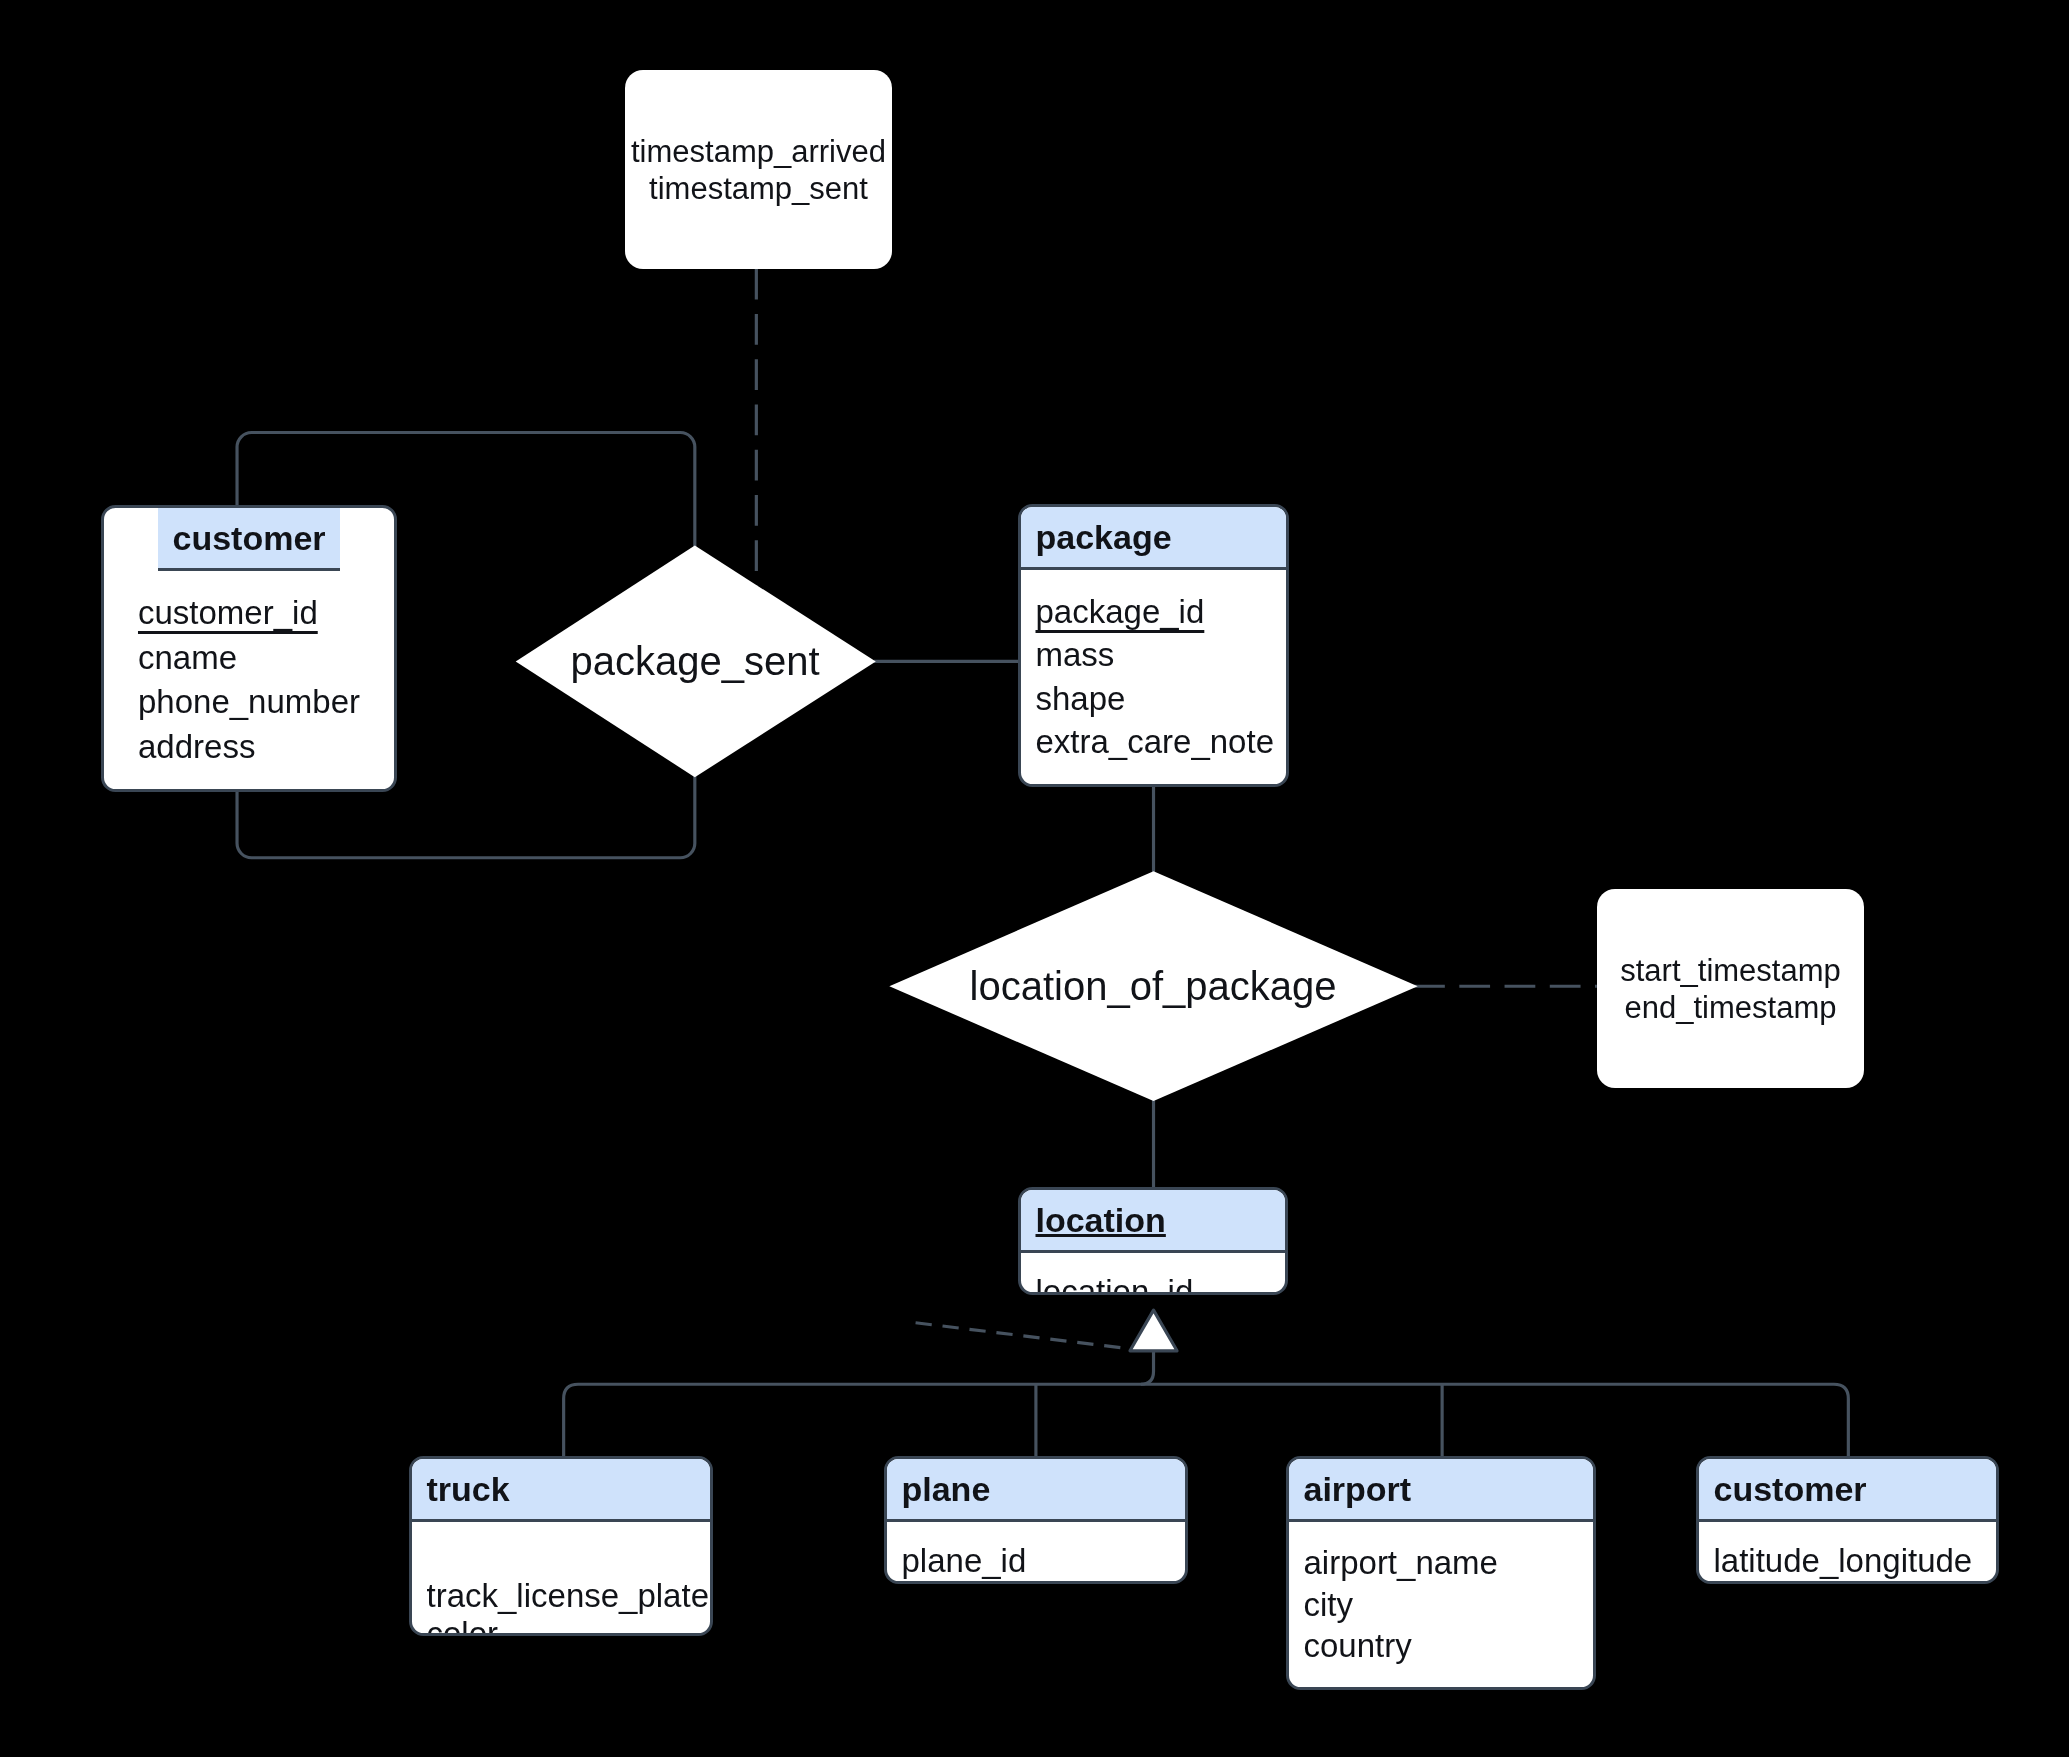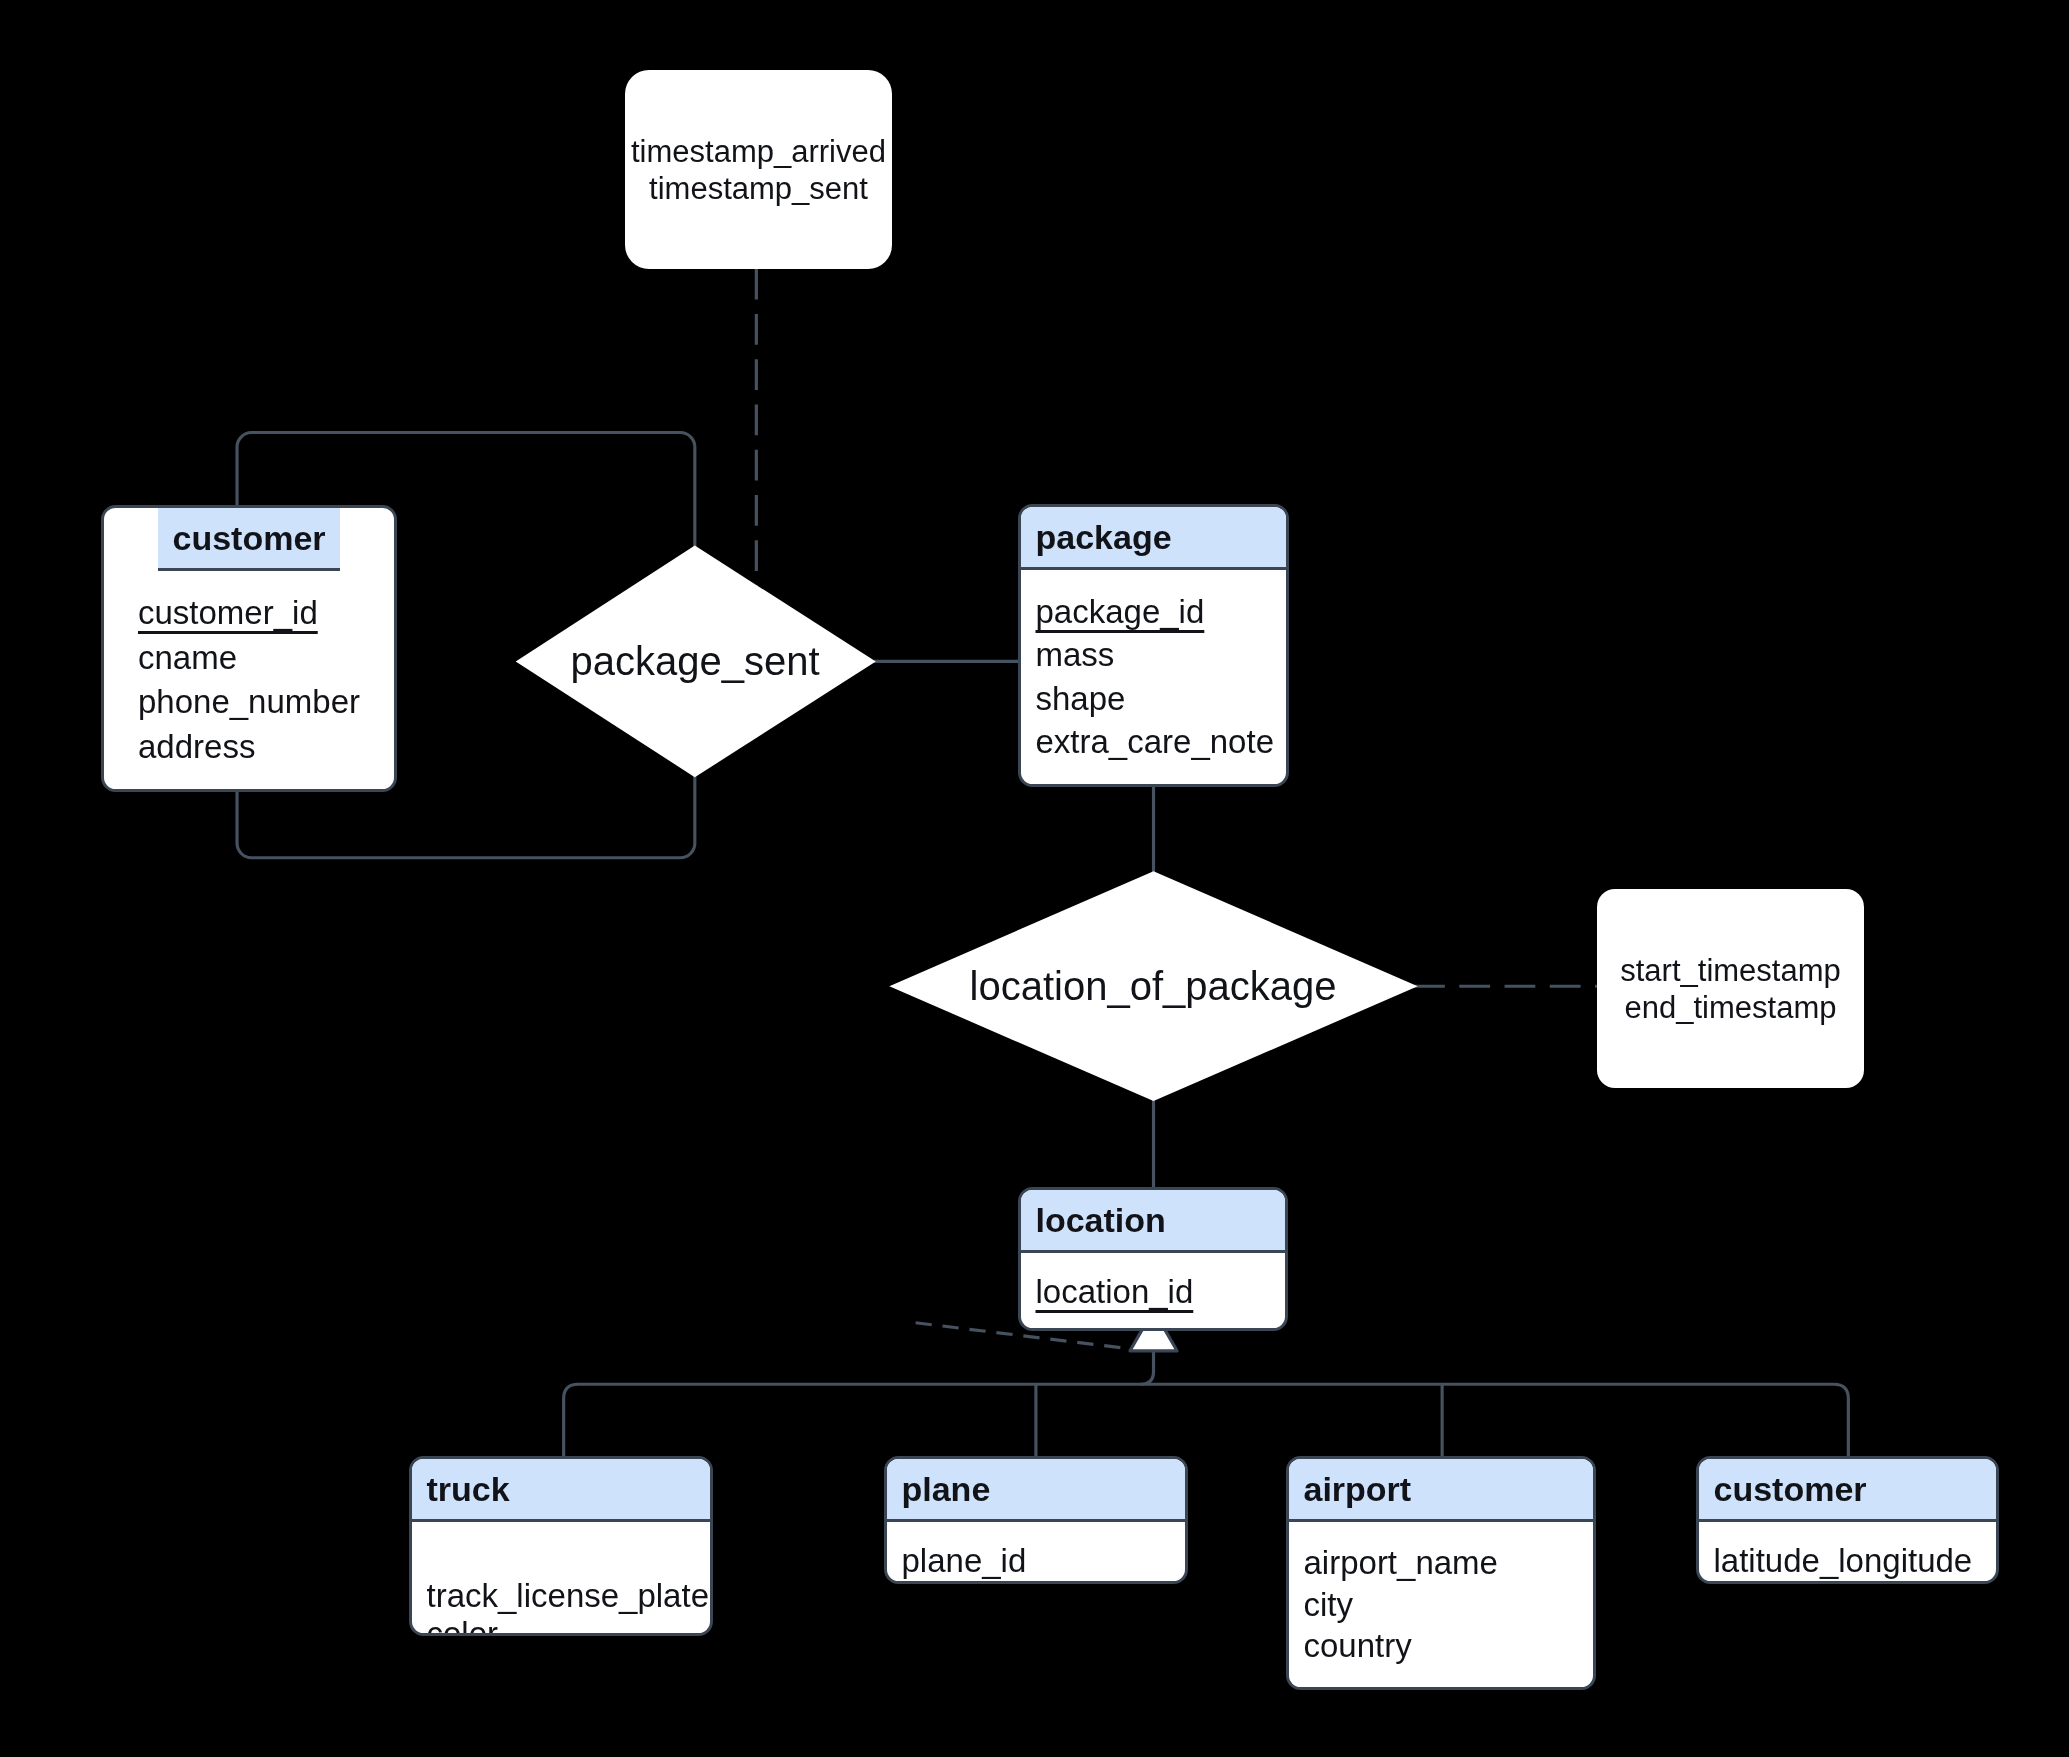--- a/index.html
+++ b/index.html
@@ -66,27 +66,27 @@
     position:absolute;
     transform:translate(-50%,-50%);
     font-size:40px;color:var(--text);
     white-space:nowrap;
     z-index:2;
   }
 
   
   #e-customer {left:101px;  top:505px;  width:296px; height:287px;align-items:center;}
   #e-package  {left:1018px; top:504px;  width:271px; height:283px;}
-  #e-location {left:1018px; top:1187px; width:270px; height:144px;}
+  #e-location {left:1018px; top:1187px; width:270px; height:108px;text-decoration:underline;}
   #e-truck    {left:409px;  top:1456px; width:304px; height:180px;gap:35px;}
   #e-plane    {left:884px;  top:1456px; width:304px; height:128px;}
   #e-airport  {left:1286px; top:1456px; width:310px; height:234px;}
   #e-warehouse{left:1696px; top:1456px; width:303px; height:128px;}
 
-  #ab-sent{left:625px;  top:70px;  width:267px; height:199px;border-radius:24px;}
+  #ab-sent{left:625px;  top:70px;  width:267px; height:199px;}
   #ab-loc {left:1597px; top:889px; width:267px; height:199px;}
 
   #lbl-ps {left:695px;  top:661px;}
   #lbl-lop{left:1153px; top:986px;}
 </style>
 </head>
 <body>
 
 <div id="canvas">
 

